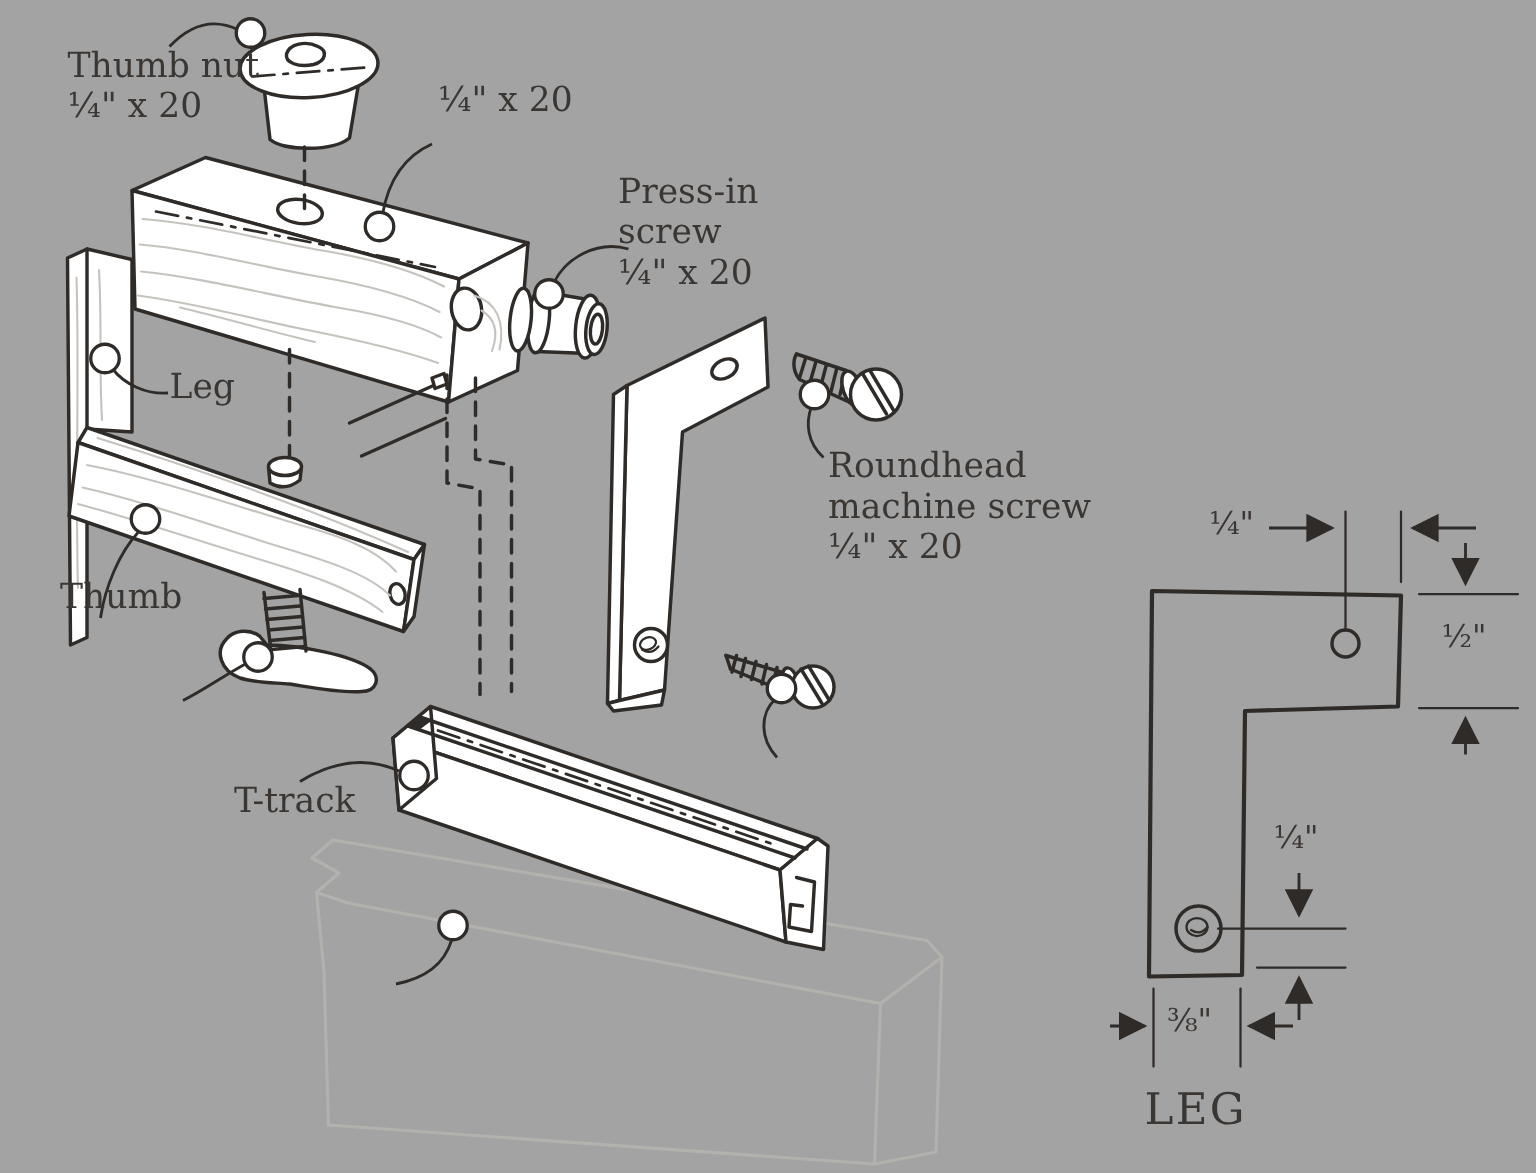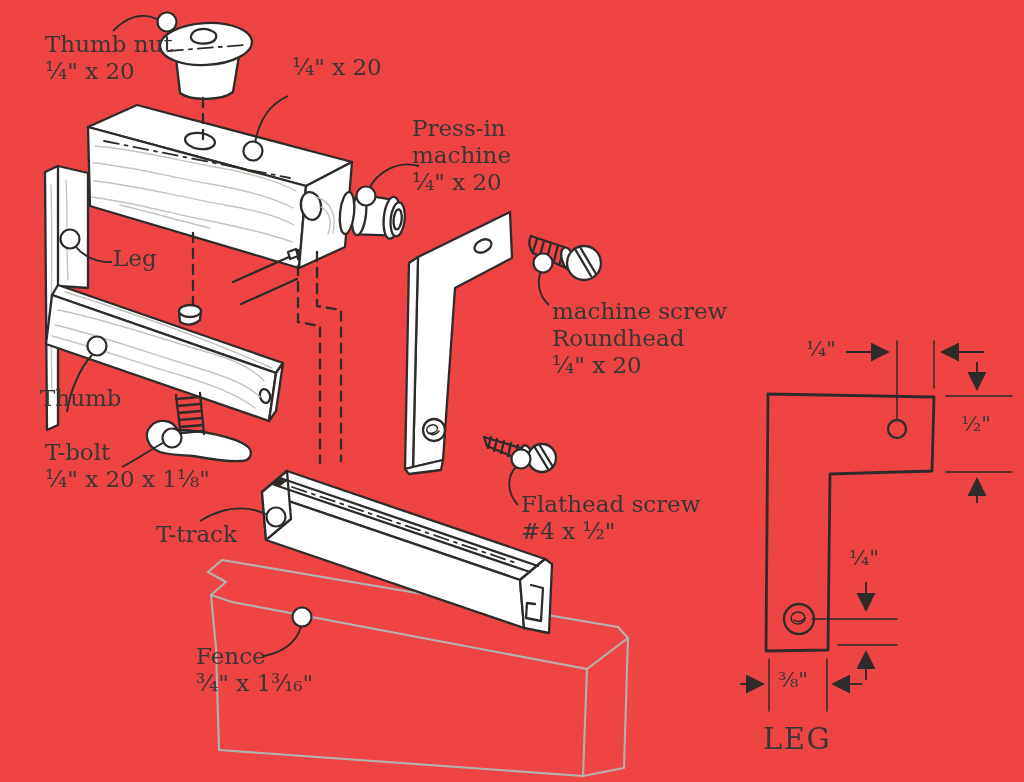--- a/index.html
+++ b/index.html
@@ -1,17 +1,17 @@
 <!DOCTYPE html>
 <html><head>
 <meta charset="utf-8">
 <style>
   html,body { margin:0; padding:0; background:#ffffff; }
   #stage {
-    position:relative; width:1024px; height:782px; background:#ef4444;
+    position:relative; width:1024px; height:782px; background:#a3a3a3;
     font-family:"DejaVu Serif","Liberation Serif",serif; overflow:hidden;
   }
   #art { position:absolute; left:0; top:0; }
   .lbl { position:absolute; font-size:23px; line-height:1.18; color:#3a3633; white-space:nowrap; }
   .lbl .line { display:block; }
   .dim { position:absolute; font-size:21px; color:#3a3633; white-space:nowrap; }
   .caption { position:absolute; font-size:29px; letter-spacing:1.5px; color:#3a3633; }
   
   .ink   { stroke:#2f2b28; fill:none; stroke-width:2.3; stroke-linecap:round; stroke-linejoin:round; }
   .inkf  { stroke:#2f2b28; fill:#ffffff; stroke-width:2.3; stroke-linecap:round; stroke-linejoin:round; }
@@ -212,56 +212,44 @@
   <span class="line">Thumb nut</span>
   <span class="line">¹⁄₄" x 20</span>
 </div>
 
 <div class="lbl" style="left:292px;top:54px">
   <span class="line">¹⁄₄" x 20</span>
 </div>
 
 <div class="lbl" style="left:412px;top:115px">
   <span class="line">Press-in</span>
-  <span class="line">machine</span>
+  <span class="line">screw</span>
   <span class="line">¹⁄₄" x 20</span>
 </div>
 
 <div class="lbl" style="left:113px;top:245px">
   <span class="line">Leg</span>
 </div>
 
 <div class="lbl" style="left:40px;top:385px">
   <span class="line">Thumb</span>
 </div>
 
-<div class="lbl" style="left:45px;top:439px">
-  <span class="line">T-bolt</span>
-  <span class="line">¹⁄₄" x 20 x 1¹⁄₈"</span>
-</div>
 
 <div class="lbl" style="left:156px;top:521px">
   <span class="line">T-track</span>
 </div>
 
 <div class="lbl" style="left:552px;top:298px">
+  <span class="line">Roundhead</span>
   <span class="line">machine screw</span>
-  <span class="line">Roundhead</span>
-  <span class="line">¹⁄₄" x 20</span>
-</div>
-
-<div class="lbl" style="left:521px;top:491px">
-  <span class="line">Flathead screw</span>
-  <span class="line">#4 x ¹⁄₂"</span>
-</div>
-
-<div class="lbl" style="left:196px;top:643px">
-  <span class="line">Fence</span>
-  <span class="line">³⁄₄" x 1³⁄₁₆"</span>
-</div>
+  <span class="line">¹⁄₄" x 20</span>
+</div>
+
+
 
 <div class="dim" style="left:806px;top:337px">¹⁄₄"</div>
 <div class="dim" style="left:961px;top:412px">¹⁄₂"</div>
 <div class="dim" style="left:849px;top:546px">¹⁄₄"</div>
 <div class="dim" style="left:778px;top:668px">³⁄₈"</div>
 <div class="caption" style="left:763px;top:722px">LEG</div>
 
 </div>
 
 </body></html>

